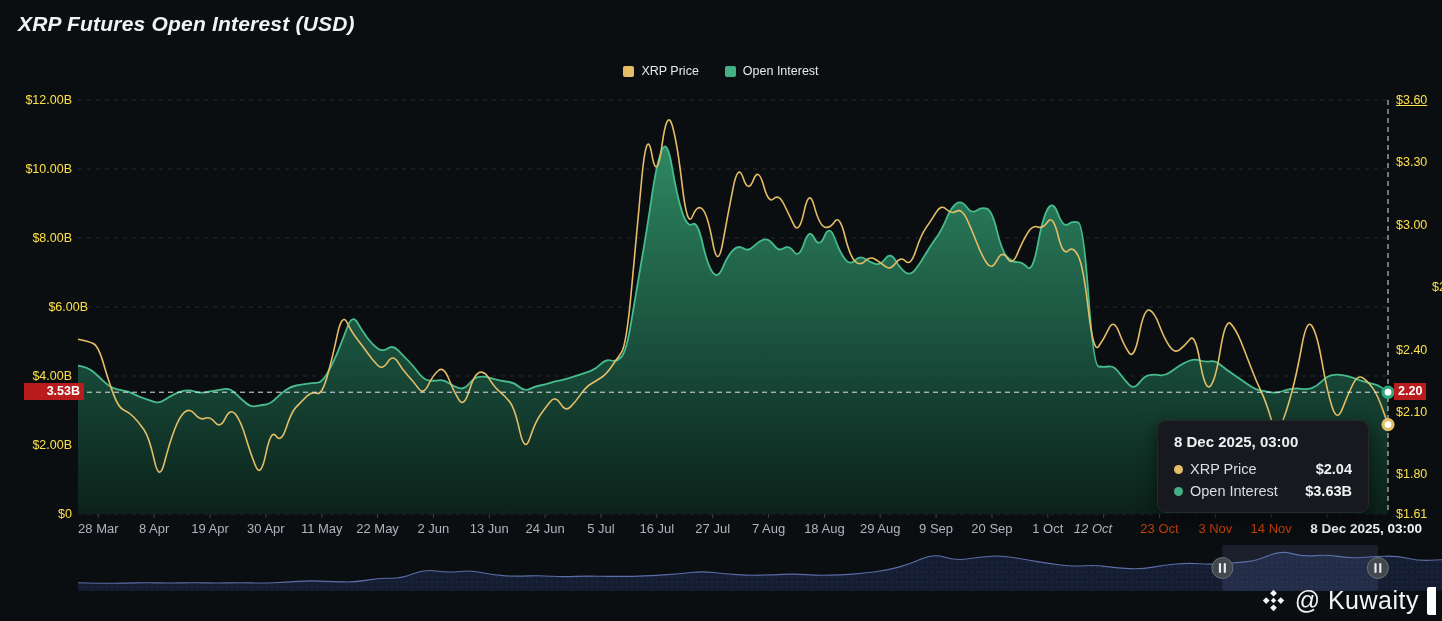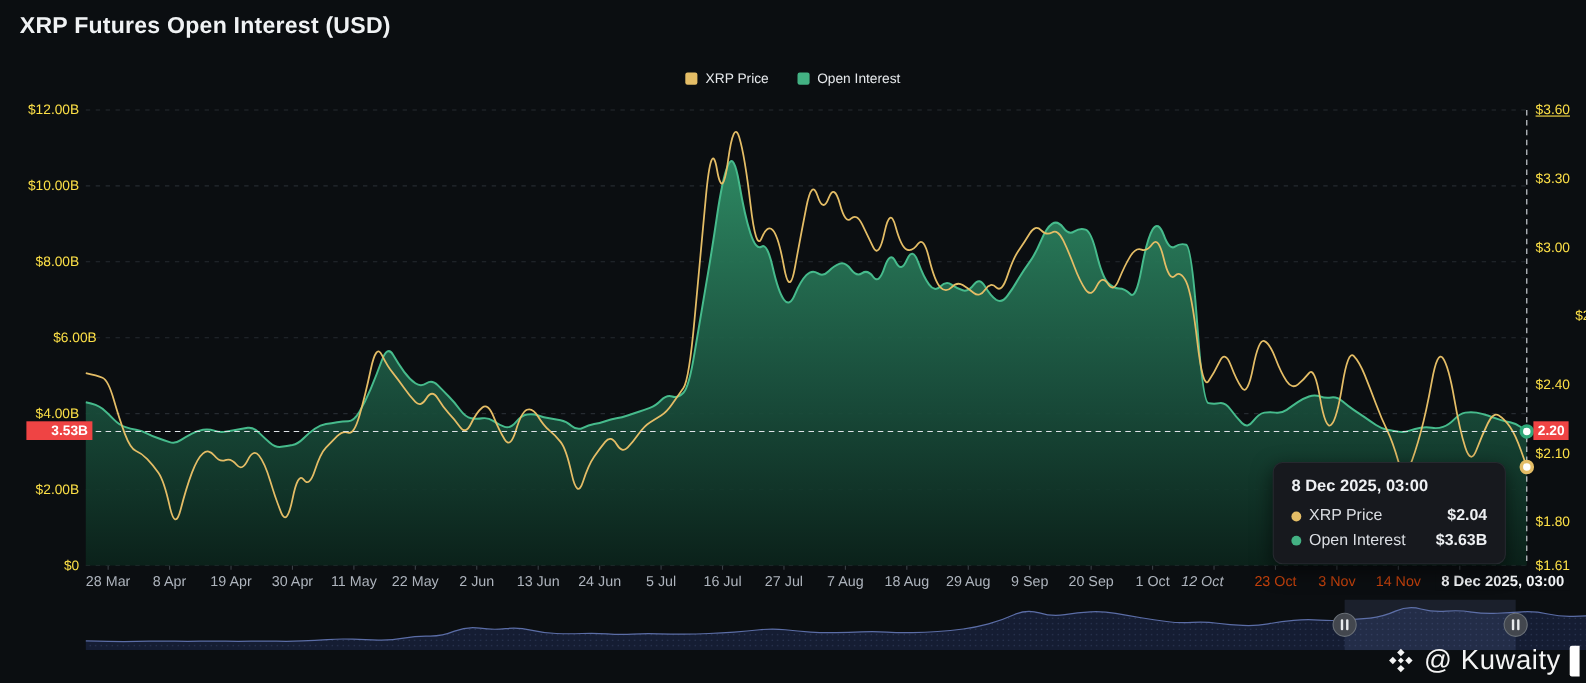--- a/index.html
+++ b/index.html
@@ -1,26 +1,26 @@
 <!DOCTYPE html>
 <html><head>
 <meta charset="utf-8">
 <style>
   html,body{margin:0;padding:0;background:#000;}
   .root{position:relative;width:1442px;height:621px;background:#0b0e11;overflow:hidden;
         font-family:"Liberation Sans",sans-serif;color:#c2c8d0;}
-  .title{position:absolute;left:18px;top:12px;font-size:21px;font-weight:700;color:#f0f2f4;letter-spacing:.2px;}
+  .title{position:absolute;left:18px;top:12px;font-size:21px;font-weight:700;color:#f0f2f4;letter-spacing:.2px;font-style:italic;}
   .legend{position:absolute;top:64px;left:0;width:100%;display:flex;justify-content:center;gap:26px;}
   .legend-item{display:flex;align-items:center;gap:7px;font-size:12.5px;color:#e6e9ec;cursor:pointer;}
   .swatch{width:11px;height:11px;border-radius:2px;display:inline-block;}
   svg{position:absolute;left:0;top:0;}
   .axis-label{position:absolute;font-size:12.5px;color:#fde047;line-height:16px;white-space:nowrap;}
   .xlab{position:absolute;top:521px;font-size:13px;color:#aeb4bd;transform:translateX(-50%);white-space:nowrap;}
   .xlab.dim{color:#c2410c;}
-  .chip{position:absolute;font-size:12.5px;font-weight:700;color:#fff;background:#ef4444;
+  .chip{position:absolute;font-size:12.5px;font-weight:700;color:#fff;background:#b91c1c;
         padding:1px 4px;line-height:15px;z-index:6;white-space:nowrap;}
   .xcross-label{position:absolute;top:520px;right:15px;font-size:13.5px;font-weight:700;color:#f2f4f6;
         background:#0b0e11;padding:1px 5px;z-index:6;white-space:nowrap;}
   .tooltip{position:absolute;left:1157px;top:420px;width:212px;background:#17191e;border:1px solid #26292f;
         border-radius:9px;box-shadow:0 6px 18px rgba(0,0,0,.55);padding:12px 16px 13px;z-index:8;box-sizing:border-box;}
   .tooltip-title{font-size:15px;font-weight:700;color:#eef0f3;margin-bottom:11px;}
   .tooltip-row{display:flex;justify-content:space-between;align-items:center;font-size:14.5px;color:#dadde2;margin-top:6px;}
   .tooltip-row .lbl{display:flex;align-items:center;gap:7px;}
   .dot{width:9px;height:9px;border-radius:50%;display:inline-block;}
   .tooltip-row .val{font-weight:700;color:#eef0f3;}

